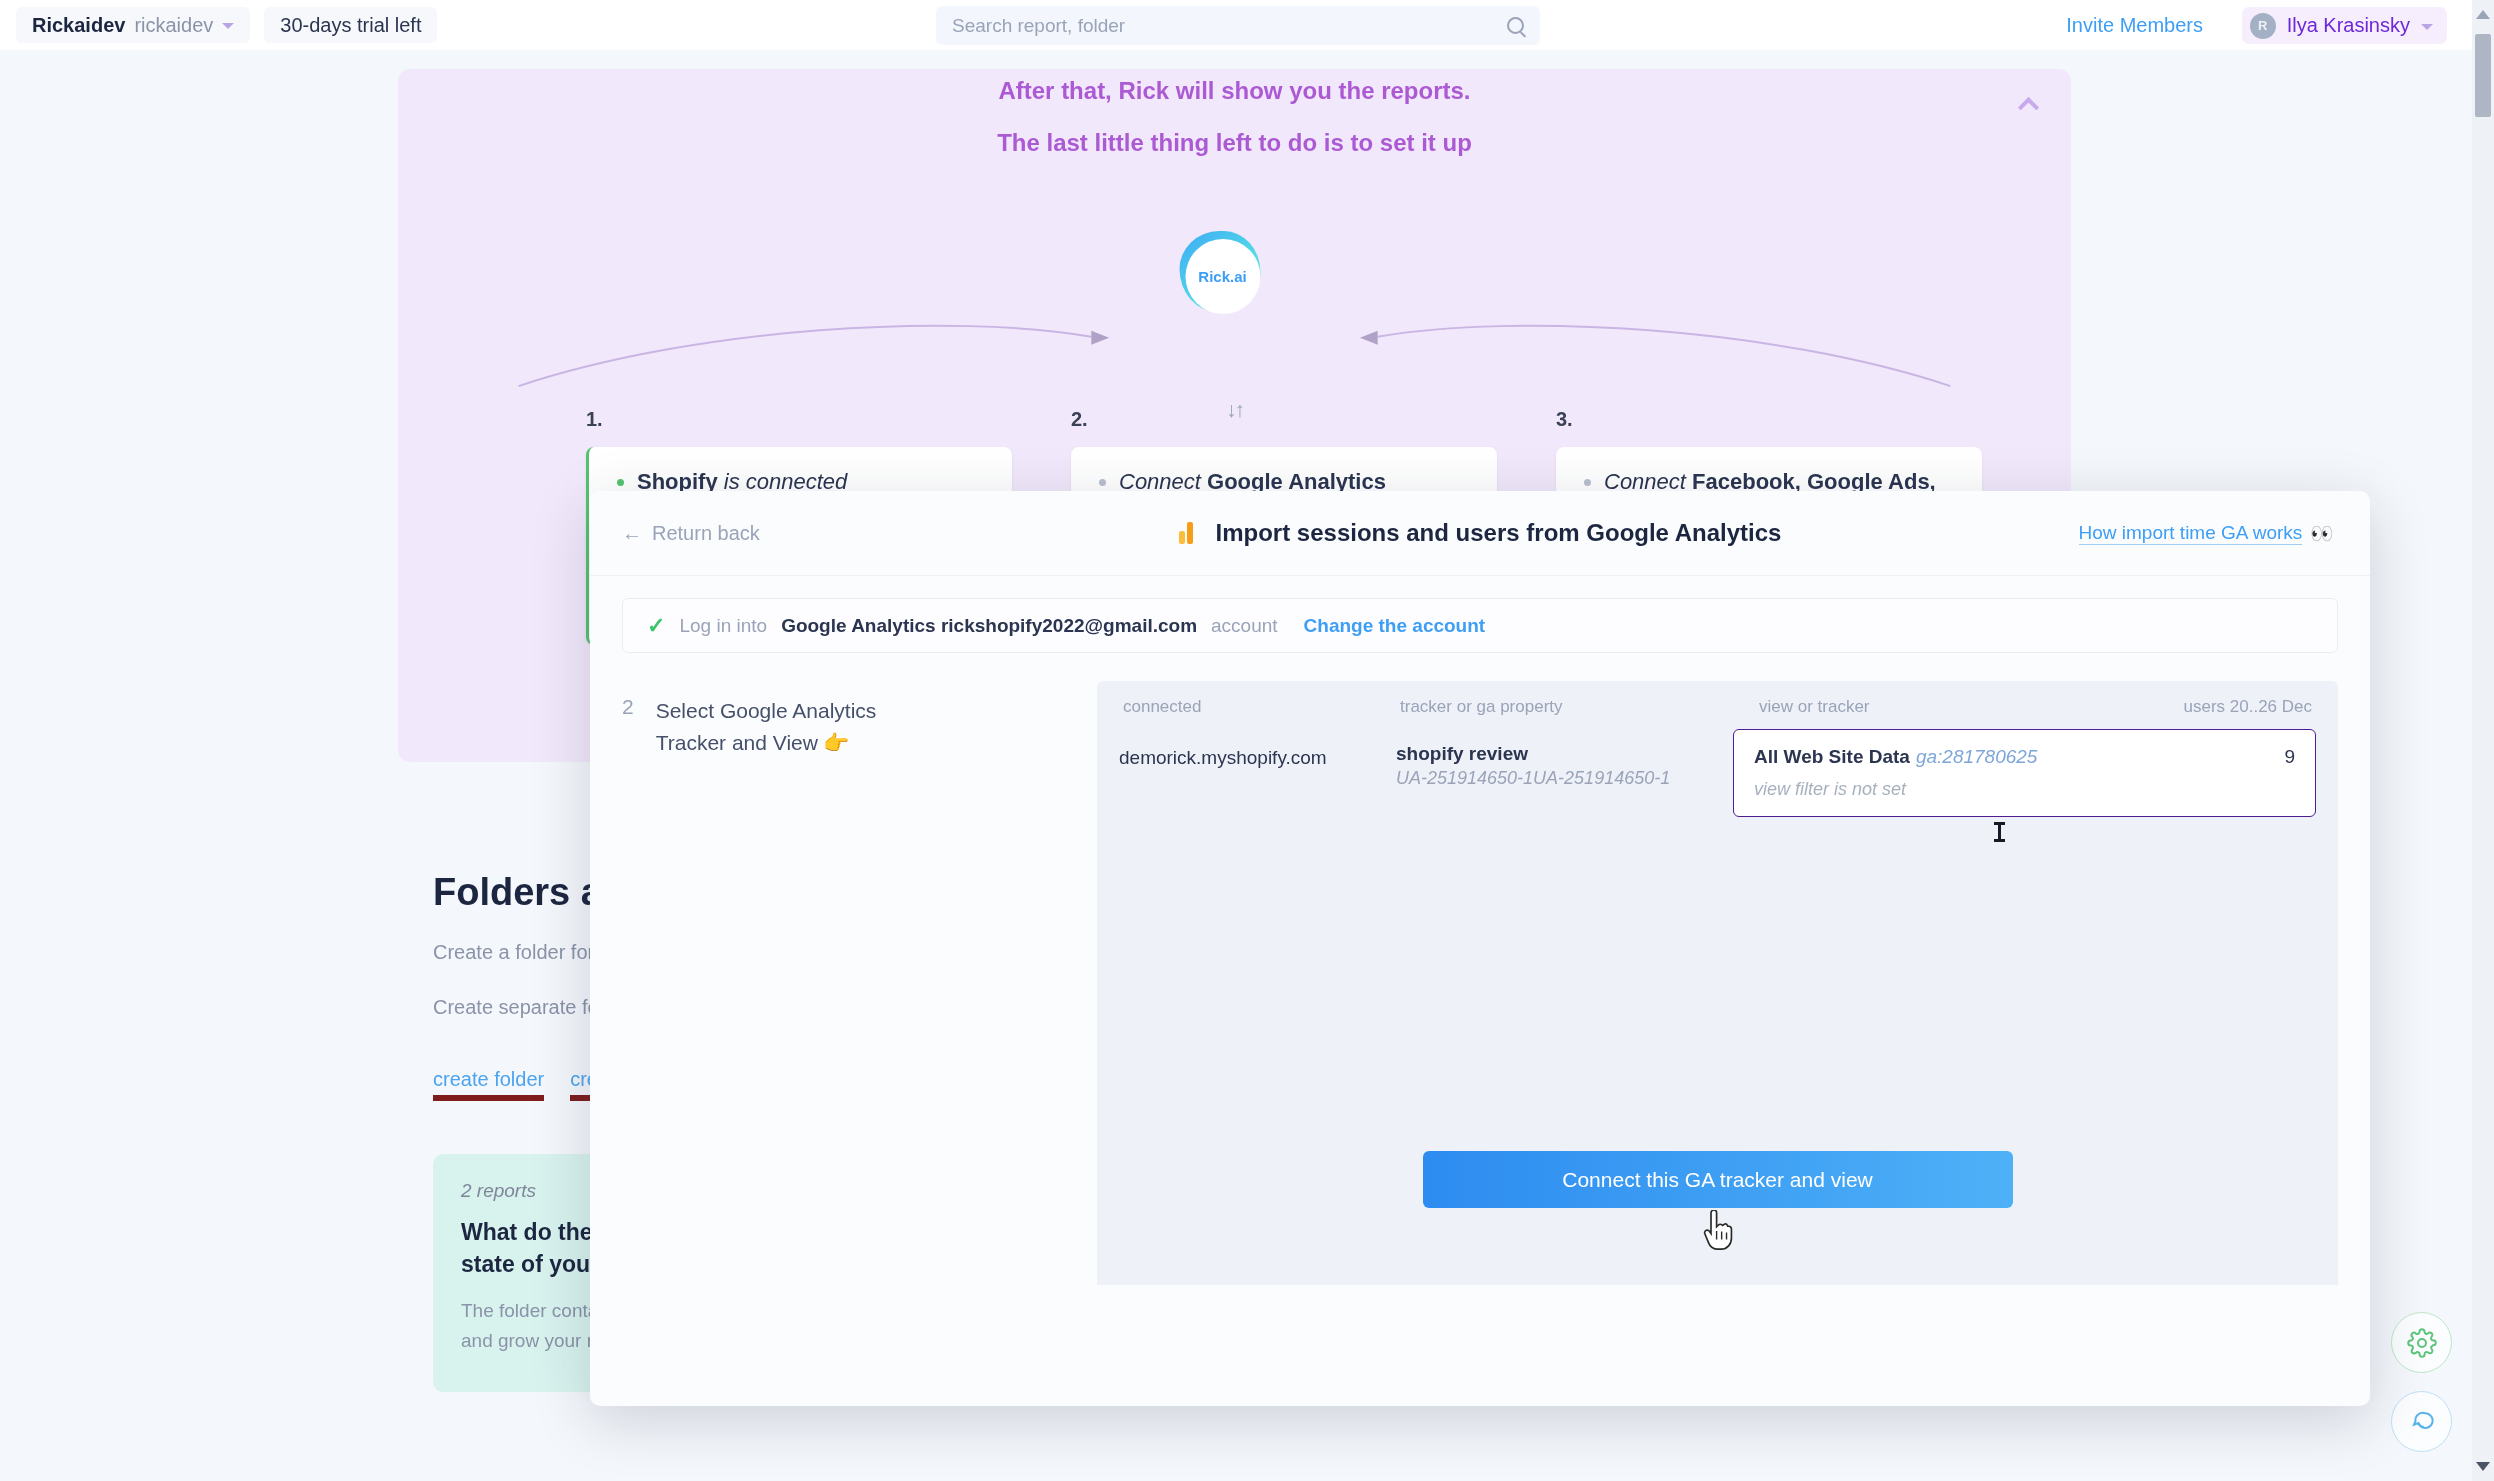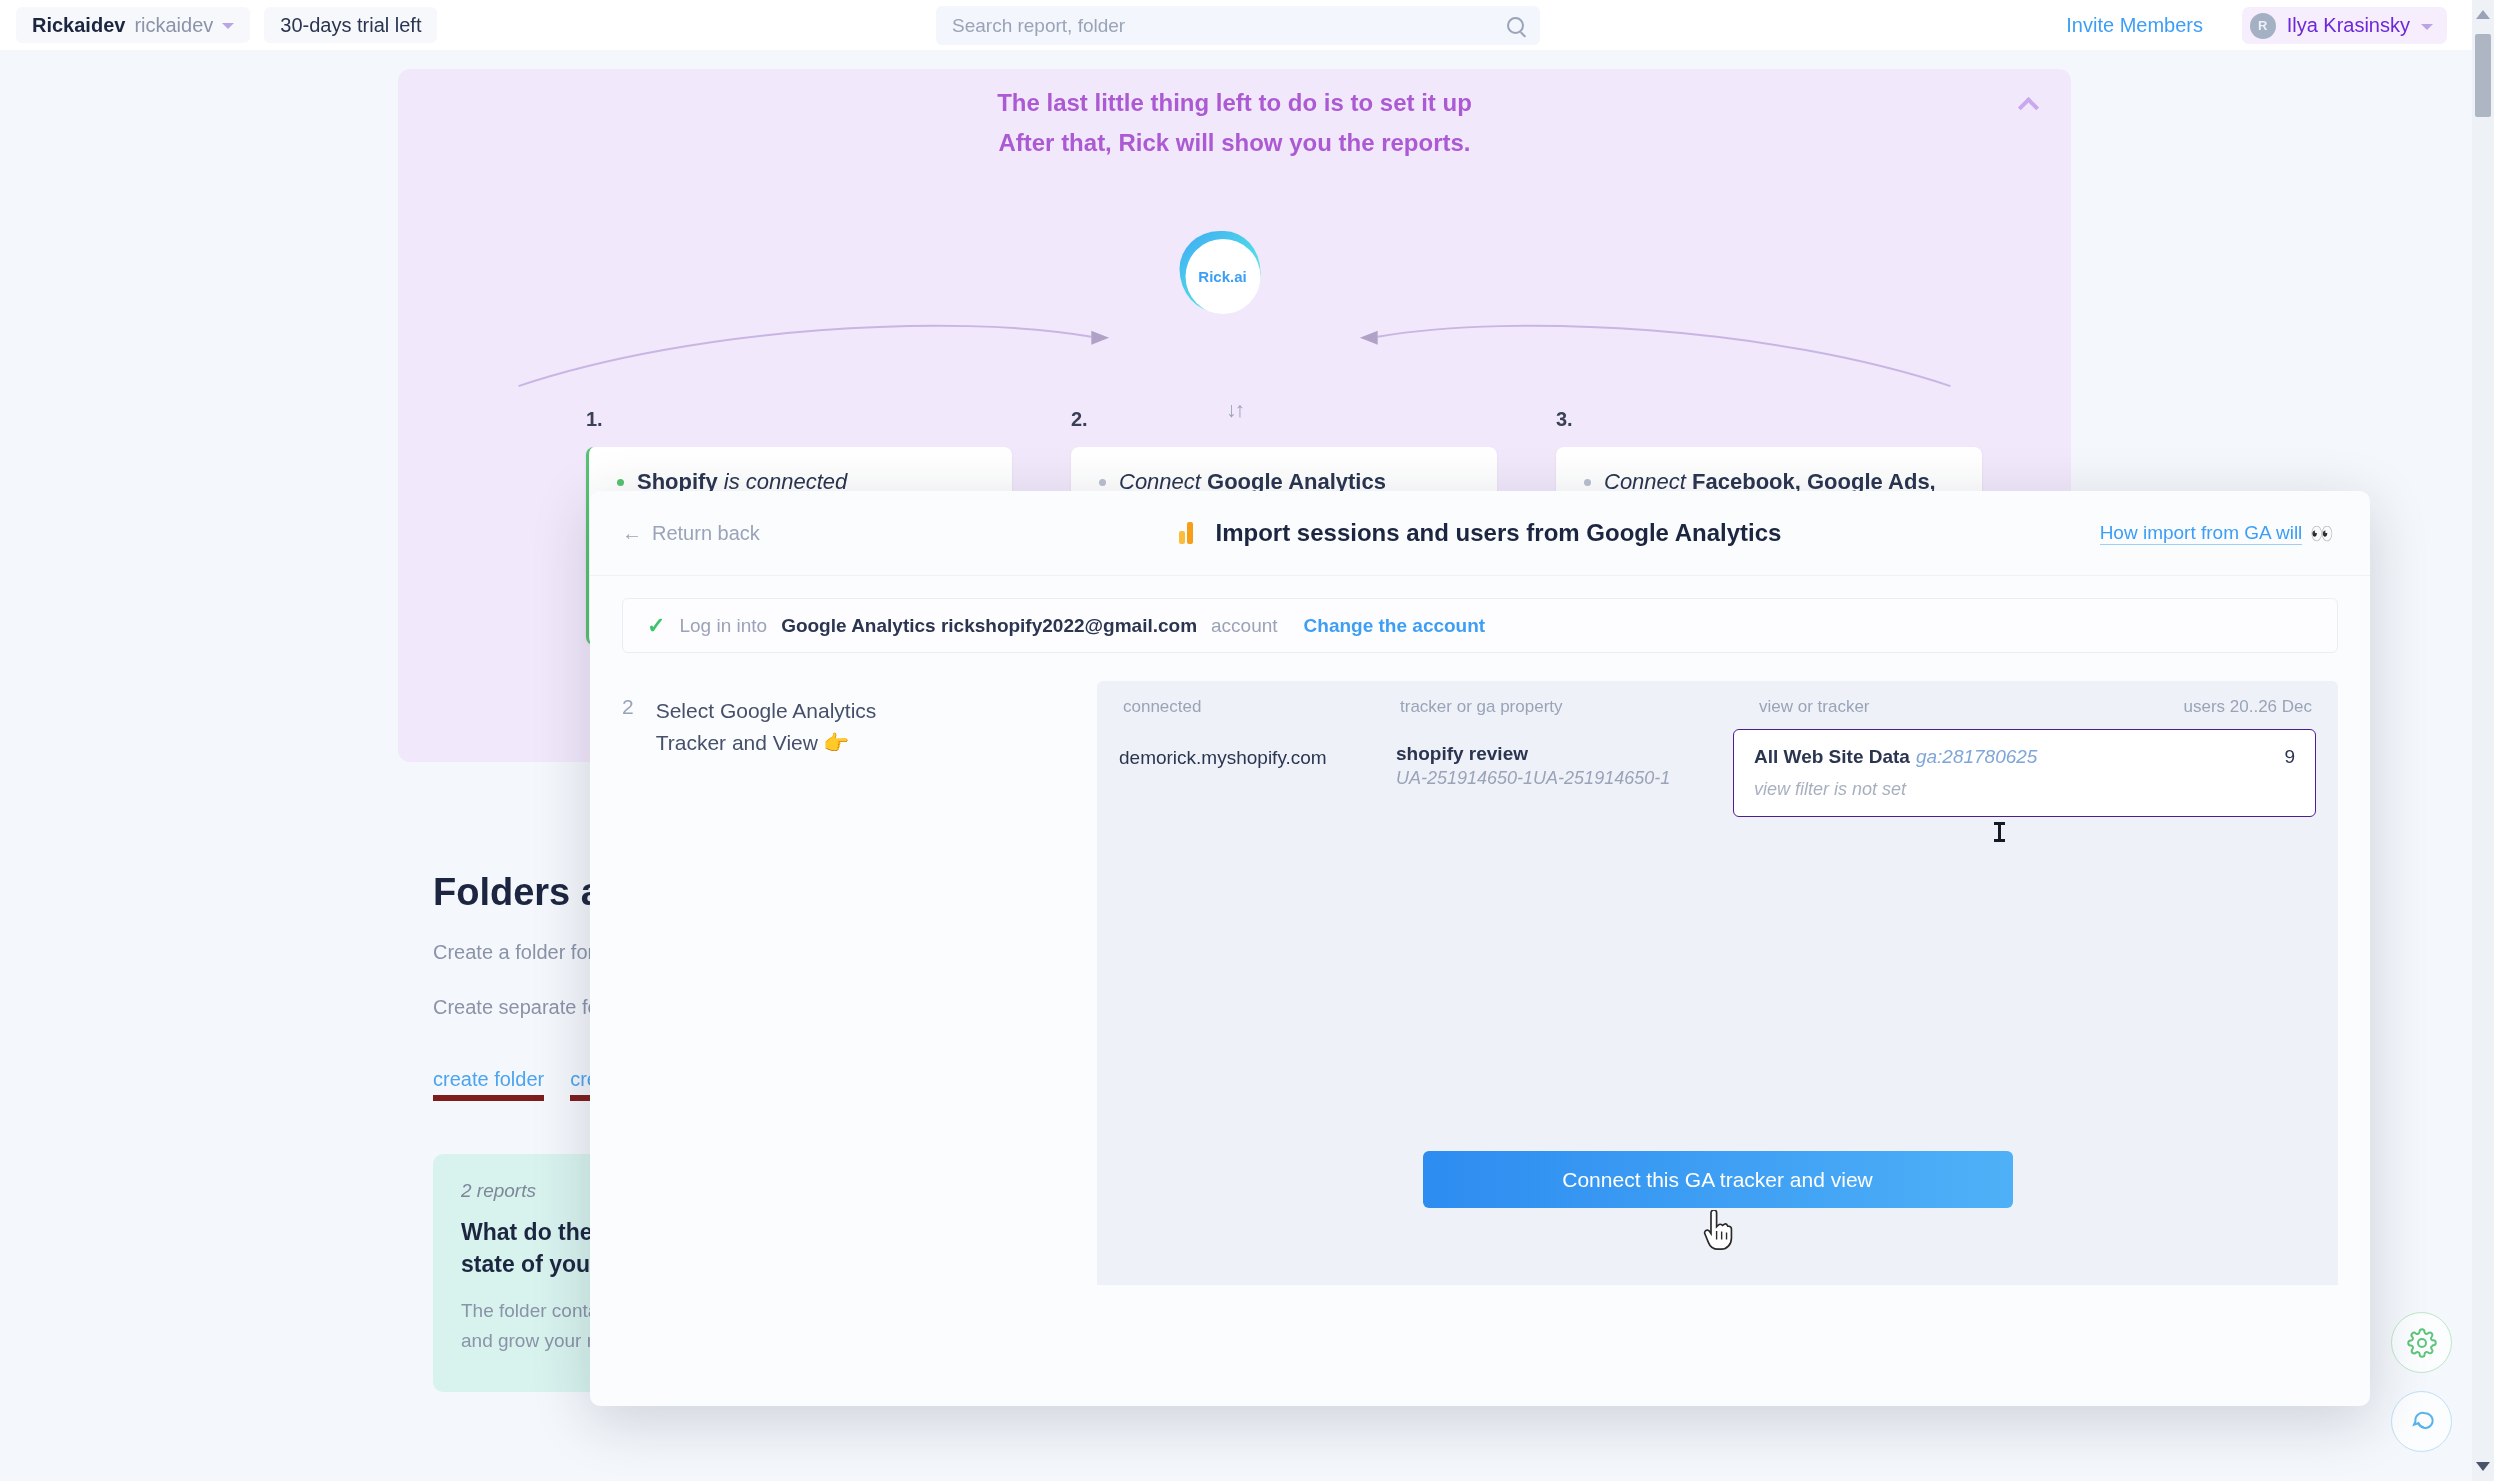--- a/index.html
+++ b/index.html
@@ -297,22 +297,22 @@
     cursor: pointer; z-index: 45;
   }
   .fab.gear { bottom: 564px; bottom: auto; top: 1312px; border: 1px solid #bfe6c7; }
   .fab.chat { top: 1391px; border: 1px solid #bfe0f5; }
 </style>
 </head>
 <body>
 
 <div class="banner">
   <div class="banner-collapse"></div>
+  <div class="banner-sub" style="margin-top:4px">After that, Rick will show you the reports.</div>
   <div class="banner-sub">The last little thing left to do is to set it up</div>
-  <div class="banner-sub" style="margin-top:4px">After that, Rick will show you the reports.</div>
 
   <svg class="arc" viewBox="0 0 1690 80" width="1673" height="79">
     <path d="M120,70 C300,10 560,-4 700,20" stroke="#c9b5e3" stroke-width="2" fill="none"></path>
     <path d="M990,20 C1130,-4 1390,10 1570,70" stroke="#c9b5e3" stroke-width="2" fill="none"></path>
     <polygon points="700,14 718,21 700,28" fill="#b0a2c7"></polygon>
     <polygon points="990,14 972,21 990,28" fill="#b0a2c7"></polygon>
   </svg>
 
   <div class="rick-badge-wrap">
     <div class="blob"></div>
@@ -399,21 +399,21 @@
       <span>Return back</span>
     </div>
     <div class="modal-title">
       <span class="ga-ico">
           <i></i>
           <i></i>
         </span>
       <span>Import sessions and users from Google Analytics</span>
     </div>
     <div class="how-link">
-      <span class="t">How import from GA will</span>
+      <span class="t">How import time GA works</span>
       <span>👀</span>
     </div>
   </div>
 
   <div class="login-row">
     <span class="ok">✓</span>
     <span>Log in into </span>
     <b>Google Analytics rickshopify2022@gmail.com</b>
     <span> account</span>
     <a>Change the account</a>

